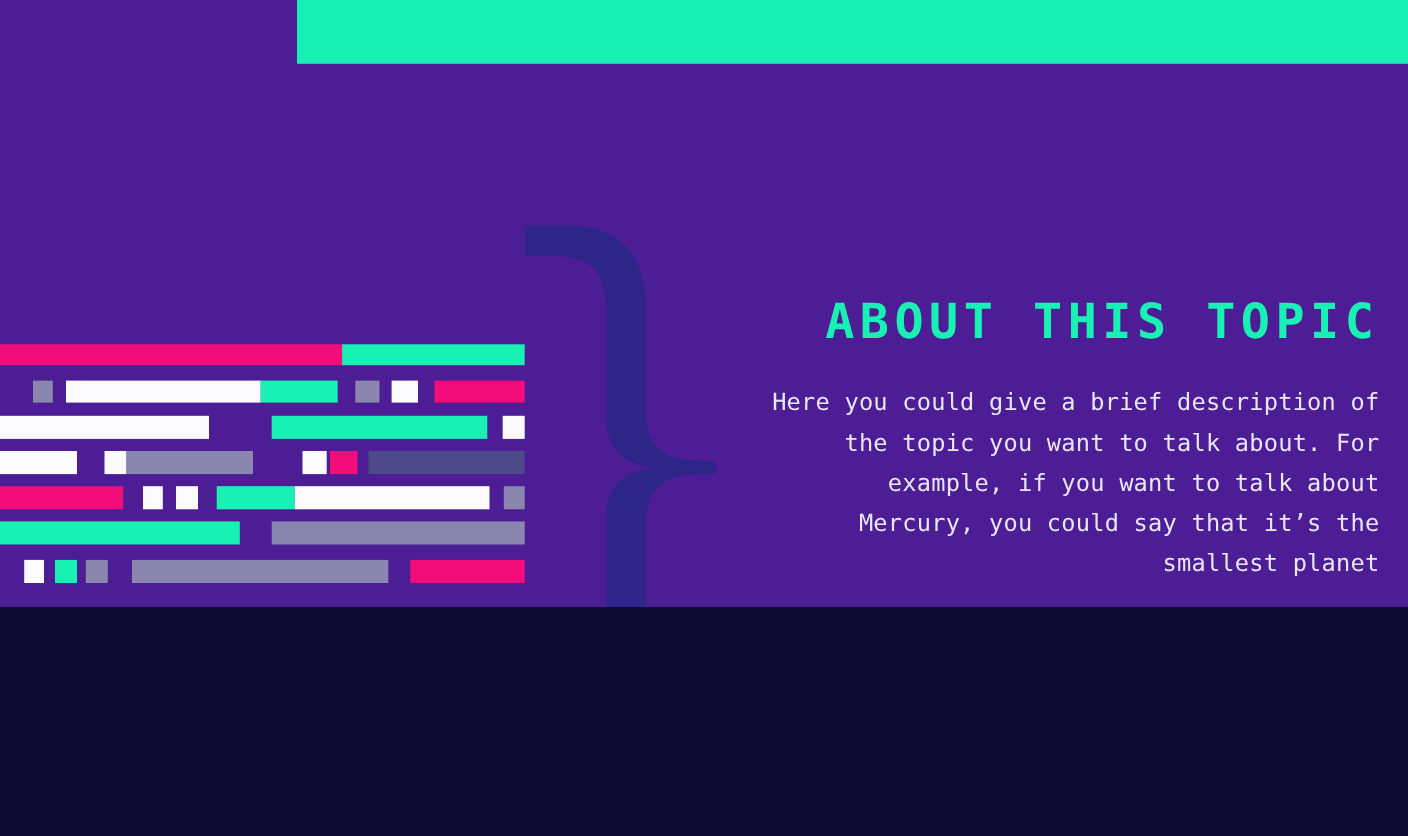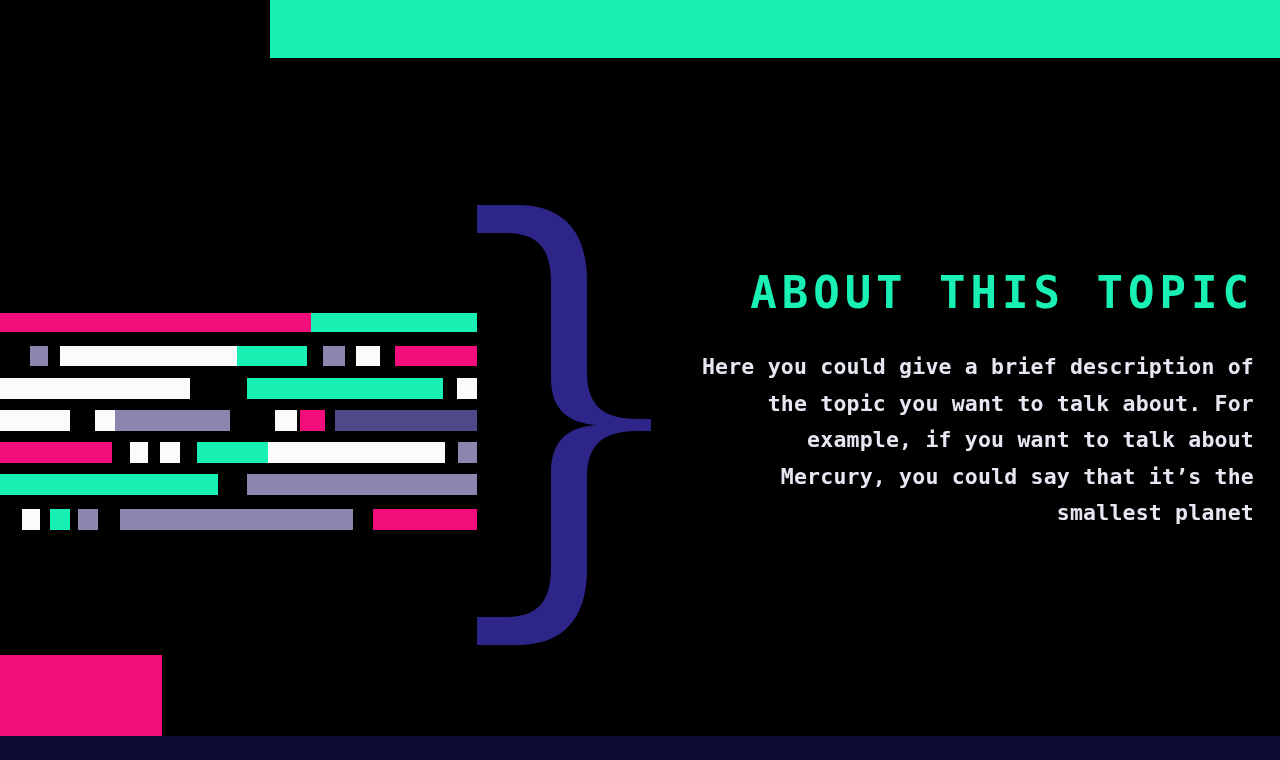--- a/index.html
+++ b/index.html
@@ -3,23 +3,23 @@
 <meta charset="utf-8">
 <style>
   html, body {
     margin: 0;
     padding: 0;
     background: #0d0a33;
   }
   #slide {
     position: relative;
     width: 1280px;
-    height: 736px;
+    height: 552px;
     overflow: hidden;
-    background: #000000;
+    background: #4c1d95;
     font-family: "DejaVu Sans Mono", "Liberation Mono", monospace;
   }
 
   
   #top-bar {
     position: absolute;
     left: 270px;
     top: 0;
     width: 1010px;
     height: 58px;
@@ -82,21 +82,21 @@
     line-height: 56px;
     font-weight: 700;
     letter-spacing: 5px;
     white-space: nowrap;
   }
   #body-copy {
     margin: 28px 0 0 0;
     color: #e7e6f2;
     font-size: 21.5px;
     line-height: 36.5px;
-    font-weight: 700;
+    font-weight: 400;
     letter-spacing: 0.2px;
   }
 </style>
 </head>
 <body>
 
 <div id="slide">
 
   <div id="top-bar"></div>
 

